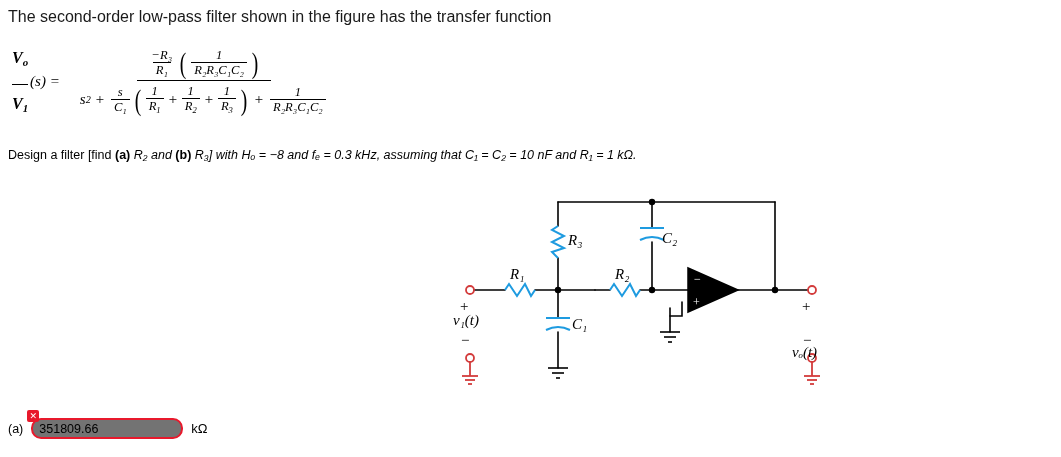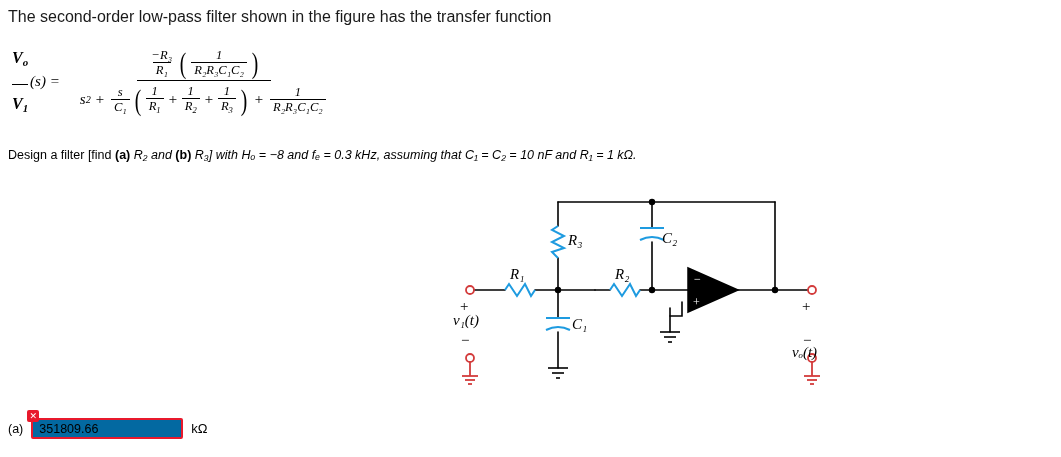--- a/index.html
+++ b/index.html
@@ -138,26 +138,26 @@
     font-size: 12.5px;
     margin-right: 8px;
   }
   .answer-wrap {
     position: relative;
   }
   .answer-input {
     width: 152px;
     height: 21px;
     border: 2px solid #e8192c;
-    border-radius: 2px;
+    border-radius: 10px;
     padding: 0 6px;
     font-family: "Liberation Sans", sans-serif;
     font-size: 12.5px;
     color: #000;
-    background: #0369a1;
+    background: #737373;
     box-sizing: border-box;
     outline: none;
   }
   .err-mark {
     position: absolute;
     left: -4px;
     top: -8px;
     width: 12px;
     height: 12px;
     background: #e8192c;

